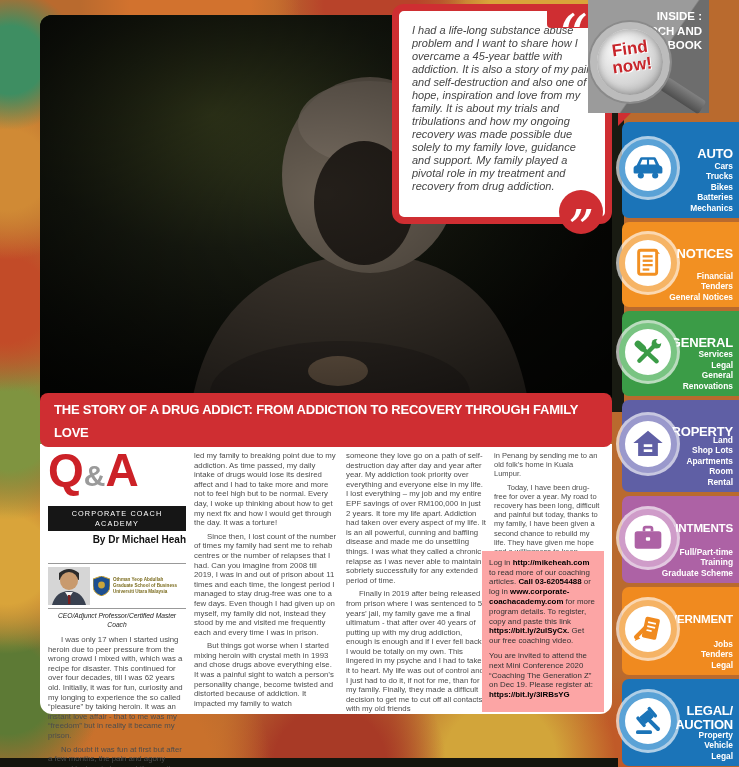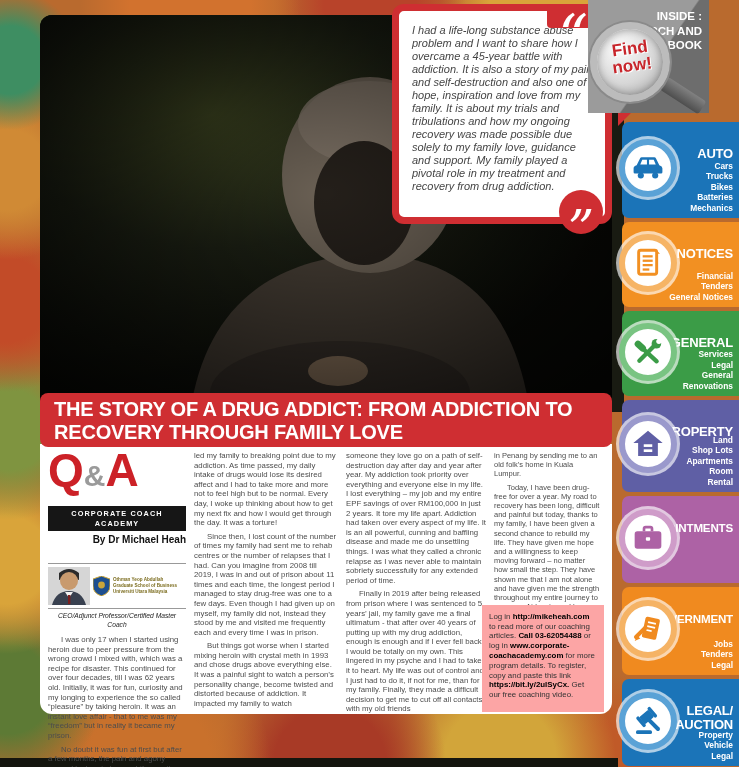--- a/index.html
+++ b/index.html
@@ -37,40 +37,40 @@
   .quote-open{position:absolute;top:-7px;right:6px;width:52px;height:24px;background:#cf2e32;
     border-radius:4px;color:#fff;overflow:hidden;text-align:center;
     font-size:58px;line-height:64px;font-family:"DejaVu Serif",serif;}
   .quote-close{position:absolute;bottom:-17px;right:2px;width:44px;height:44px;border-radius:50%;
     background:#cf2e32;color:#fff;text-align:center;overflow:hidden;
     font-size:52px;line-height:78px;font-family:"DejaVu Serif",serif;}
 
   
   .headline{position:absolute;left:40px;top:393px;width:572px;height:54px;box-sizing:border-box;
     background:#cf2e32;border-radius:8px;color:#fff;font-weight:bold;
-    font-size:20px;line-height:23px;letter-spacing:-0.2px;padding:5px 12px 0 14px;z-index:6;}
+    font-size:13px;line-height:23px;letter-spacing:-0.2px;padding:5px 12px 0 14px;z-index:6;}
 
   
   .panel{position:absolute;left:40px;top:444px;width:572px;height:270px;background:#fff;
     border-radius:0 0 12px 12px;z-index:4;}
   .cols{position:absolute;left:8px;right:8px;top:7px;bottom:6px;}
   .col{position:absolute;top:0;font-size:7.8px;line-height:9.6px;color:#4d4d4d;}
   .col p{margin:0 0 4px 0;}
   .col .ind{text-indent:13px;}
   .col1{left:0;width:138px;}
   .col2{left:146px;width:144px;}
   .col3{left:298px;width:140px;}
   .col4{left:446px;width:106px;height:166px;overflow:hidden;font-size:7.5px;line-height:9.2px;}
 
   
   .qa-block{width:138px;margin-bottom:5px;}
   .qa-logo{line-height:38px;white-space:nowrap;}
   .qa-q,.qa-a{font-size:46px;font-weight:bold;color:#cc2127;}
   .qa-amp{font-size:30px;font-weight:bold;color:#9a9a9a;}
-  .qa-org{background:#161616;color:#fff;font-size:7.3px;font-weight:bold;letter-spacing:1.1px;
+  .qa-org{background:#161616;color:#fff;font-size:7.3px;font-weight:normal;letter-spacing:1.1px;
     text-align:center;padding:3px 11px;margin:3px 0 2px 0;}
   .qa-by{font-size:10px;font-weight:bold;color:#111;text-align:right;padding:2px 0 18px 0;
     border-bottom:1px solid #999;}
   .qa-row{display:flex;gap:3px;align-items:center;padding:3px 0;border-bottom:1px solid #999;}
   .qa-badge-txt{font-size:4.6px;line-height:5.6px;color:#7c6d1f;font-weight:bold;}
   .qa-cred{font-size:6.7px;font-style:italic;color:#222;text-align:center;padding-top:2px;}
 
   
   .info-box{position:absolute;right:0;bottom:-4px;width:122px;box-sizing:border-box;
     background:#fca5a5;padding:7px 7px;font-size:7.9px;line-height:9.8px;color:#333;}
@@ -188,20 +188,21 @@
       <p class="ind">Finally in 2019 after being released from prison where I was sentenced to 5 years’ jail, my family gave me a final ultimatum - that after over 40 years of putting up with my drug addiction, enough is enough and if I ever fell back, I would be totally on my own. This lingered in my psyche and I had to take it to heart. My life was out of control and I just had to do it, if not for me, than for my family. Finally, they made a difficult decision to get me to cut off all contacts with my old friends</p>
     </div>
 
     <div class="col col4">
       <p>in Penang by sending me to an old folk’s home in Kuala Lumpur.</p>
       <p class="ind">Today, I have been drug-free for over a year. My road to recovery has been long, difficult and painful but today, thanks to my family, I have been given a second chance to rebuild my life. They have given me hope and a willingness to keep moving forward – no matter how small the step. They have shown me that I am not alone and have given me the strength throughout my entire journey to recovery. At least now I have a second chance to live a normal life without drugs.</p>
     </div>
 
     <div class="info-box">
       <p><span>Log in </span><b>http://mikeheah.com</b><span> to read more of our coaching articles. </span><b>Call 03-62054488</b><span> or log in </span><b>www.corporate-coachacademy.com</b><span> for more program details. To register, copy and paste this link </span><b>https://bit.ly/2ulSyCx.</b><span> Get our free coaching video.</span></p>
+      <p><span>You are invited to attend the next Mini Conference 2020 “Coaching The Generation Z” on Dec 19. Please register at: </span><b>https://bit.ly/3IRBsYG</b></p>
     </div>
 
   </div>
 </div>
 
 <div class="find-box">
   <div class="inside-txt">
     <div>INSIDE :</div>
     <div>SEARCH AND</div>
     <div>BOOK</div>
@@ -300,20 +301,25 @@
   </div>
 
   <div class="sec" style="--c:#ad62a5;--ring:#cf9cc9;height:87px;">
     <div class="sec-title small">APPOINTMENTS</div>
     <div class="sec-circle">
       <svg viewBox="0 0 24 24">
           <rect x="2" y="7" width="20" height="13" rx="2" fill="#ad62a5"></rect>
           <path d="M9 7 V5 Q9 3.8 10.2 3.8 H13.8 Q15 3.8 15 5 V7" fill="none" stroke="#ad62a5" stroke-width="2"></path>
           <rect x="10.4" y="11.4" width="3.2" height="2.6" rx="0.6" fill="#fff"></rect>
         </svg>
+    </div>
+    <div class="sec-items">
+      <div>Full/Part-time</div>
+      <div>Training</div>
+      <div>Graduate Scheme</div>
     </div>
   </div>
 
   <div class="sec" style="--c:#f08a1f;--ring:#f5b365;height:88px;">
     <div class="sec-title small">GOVERNMENT</div>
     <div class="sec-circle">
       <svg viewBox="0 0 24 24">
           <g transform="rotate(12 12 12)">
             <rect x="8.5" y="3" width="11" height="16" rx="1.5" fill="#f08a1f"></rect>
             <g stroke="#fff" stroke-width="1.3">

